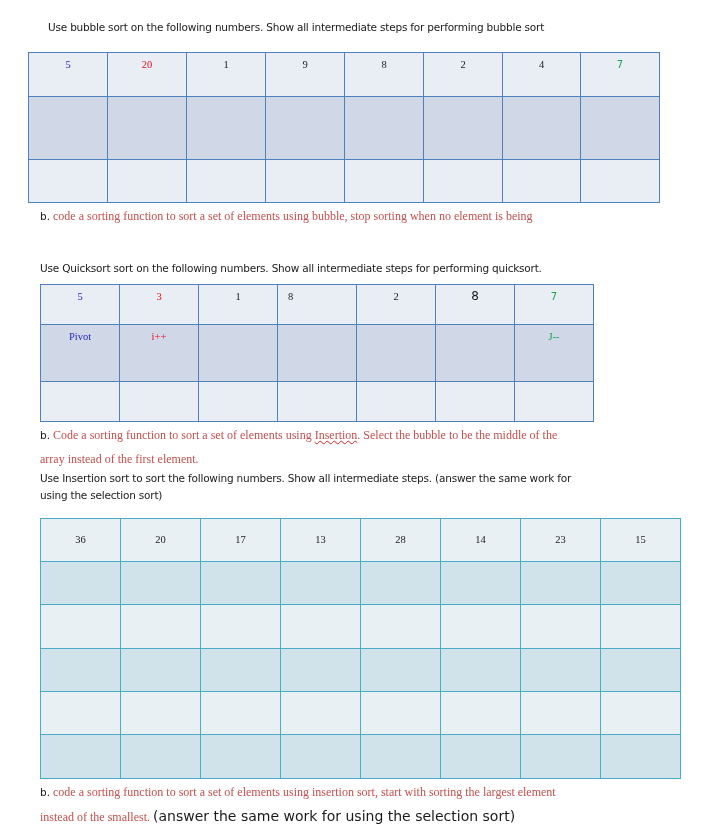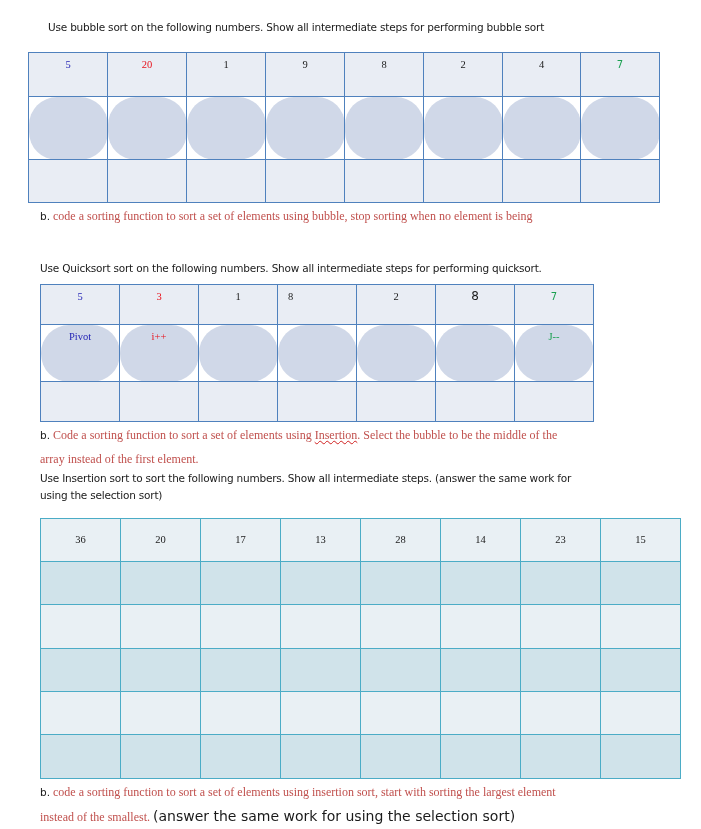--- a/index.html
+++ b/index.html
@@ -7,21 +7,21 @@
   .abs { position: absolute; }
   .instr { font-family: "DejaVu Sans", sans-serif; font-size: 10.5px; color: #1a1a1a; line-height: 17px; letter-spacing: -0.2px; }
   .bnote { font-family: "Liberation Serif", serif; font-size: 12px; color: #c0504d; line-height: 24px; }
   .bnote .b { font-family: "DejaVu Sans", sans-serif; font-size: 10.5px; color: #1a1a1a; }
   .bnote .blk { font-family: "DejaVu Sans", sans-serif; font-size: 14px; color: #1a1a1a; }
   .squig { text-decoration: underline wavy #d02020; text-decoration-thickness: 1px; }
   table.grid { position: absolute; border-collapse: collapse; table-layout: fixed; }
   table.grid td { padding: 0; text-align: center; vertical-align: top; font-family: "Liberation Serif", serif; font-size: 10.5px; color: #1a1a1a; }
   table.t1 td, table.t2 td { border: 1.5px solid #4f81bd; }
   table.t1 tr.light td, table.t2 tr.light td { background: #e9edf4; }
-  table.t1 tr.dark td, table.t2 tr.dark td { background: #d0d8e8; border-radius: 28px; }
+  table.t1 tr.dark td, table.t2 tr.dark td { background: #d0d8e8; }
   table.t3 td { border: 1.5px solid #4bacc6; }
   table.t3 tr.light td { background: #e9f0f4; }
   table.t3 tr.dark td { background: #d0e3ea; }
   td span.cv { display: inline-block; margin-top: 6px; }
   table.t3 td span.cv { margin-top: 15px; }
   .c-blue { color: #1f1fb4 !important; }
   .c-red { color: #e8101a !important; }
   .c-green { color: #1aa050 !important; }
   .big { font-family: "DejaVu Sans", sans-serif !important; font-size: 12px !important; }
 </style>

